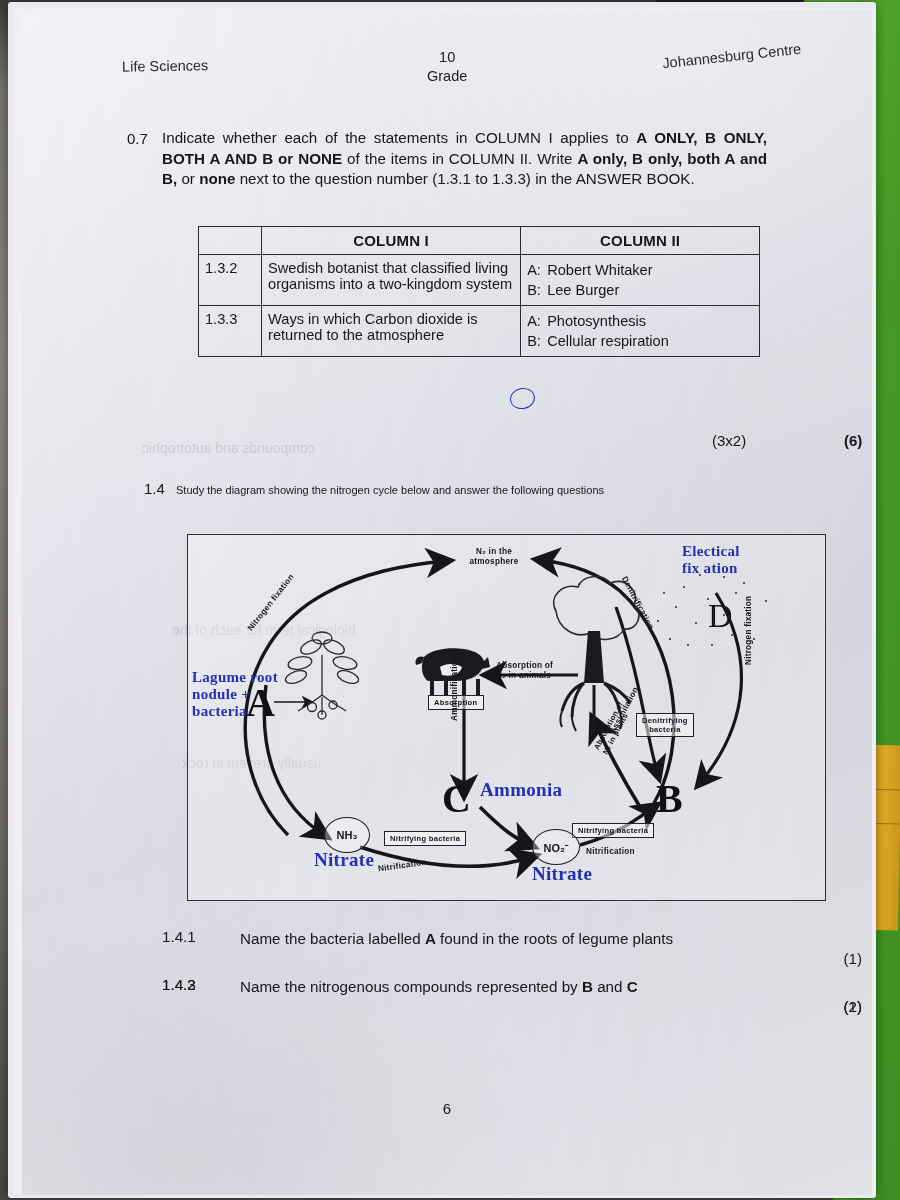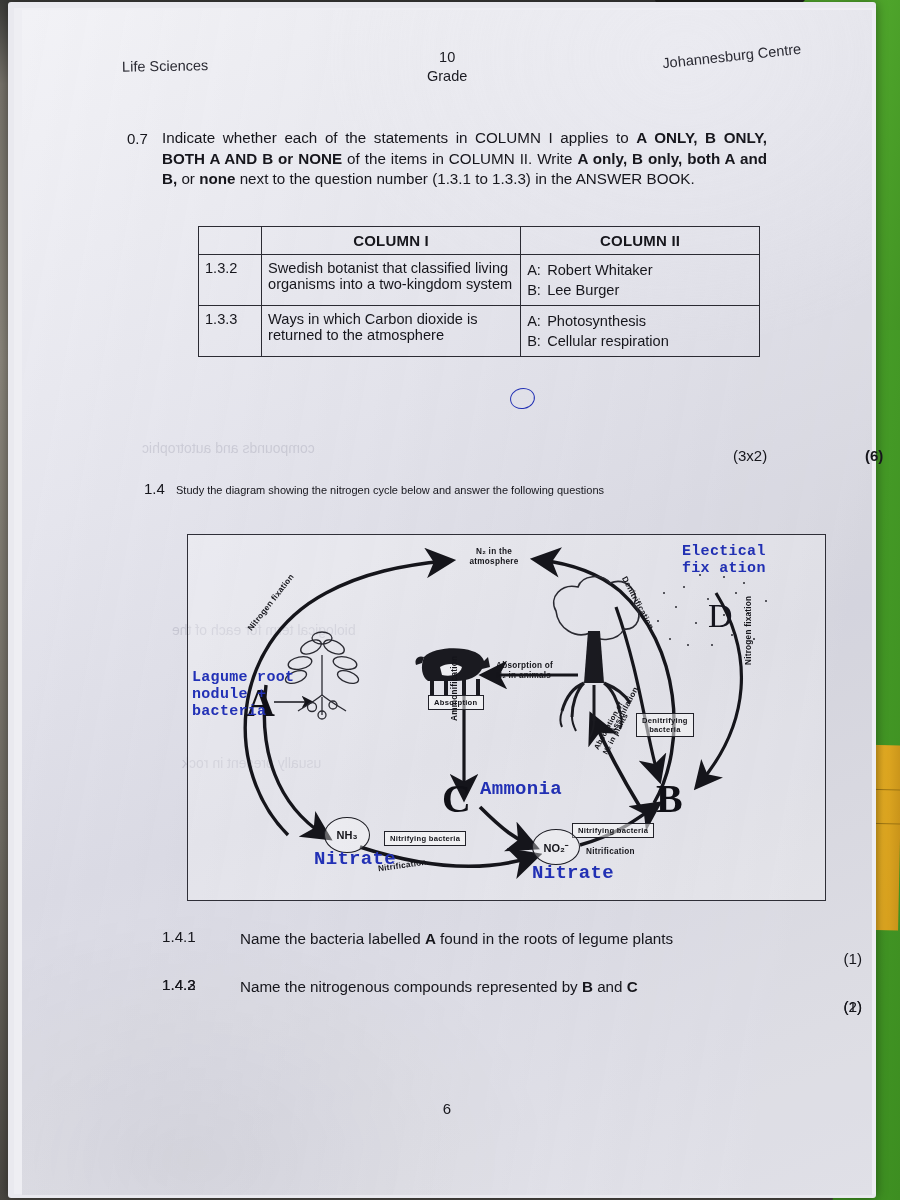--- a/index.html
+++ b/index.html
@@ -66,21 +66,21 @@
   .tbl{position:absolute;left:176px;top:216px;width:562px;border-collapse:collapse;
     font-size:14.6px;}
   .tbl td,.tbl th{border:1px solid #2b2b33;padding:5px 6px;vertical-align:top;font-weight:400;}
   .tbl th{text-align:center;font-weight:700;font-size:15px;letter-spacing:.2px;}
   .tbl .cnum{width:52px;}
   .tbl .c1{width:265px;}
   .tbl .c2{width:240px;}
   .tbl .opt{display:block;line-height:20px;}
   .tbl .opt .k{display:inline-block;width:20px;}
 
-  .marks-row{position:absolute;left:690px;top:437px;font-size:15px;font-weight:700;margin-left:21px;}
+  .marks-row{position:absolute;left:690px;top:422px;font-size:15px;font-weight:700;}
   .marks-row .mk{position:absolute;left:132px;top:0;}
   .marks-row .mc{position:relative;font-weight:400;}
 
   
   .q14{position:absolute;left:122px;top:470px;width:690px;}
   .q14 .num{position:absolute;left:0;top:0;font-size:15px;}
   .q14 .body{margin-left:32px;font-size:11px;line-height:20.5px;text-align:justify;}
 
   
   .diagram{position:absolute;left:165px;top:524px;width:637px;height:365px;
@@ -89,21 +89,21 @@
   .lbl{position:absolute;font-size:8.2px;font-weight:700;color:#15151b;letter-spacing:.25px;
     line-height:10px;}
   .lbl.sm{font-size:7.6px;}
   .boxlbl{position:absolute;border:1.1px solid #22222a;background:rgba(255,255,255,.55);
     font-size:7.6px;font-weight:700;padding:2px 5px;letter-spacing:.3px;color:#15151b;}
   .bigletter{position:absolute;font-family:"Liberation Serif",serif;font-weight:700;
     font-size:40px;color:#101016;line-height:1;}
   .circ{position:absolute;border:1.4px solid #1d1d24;border-radius:50%;
     display:flex;align-items:center;justify-content:center;
     font-size:11px;font-weight:700;color:#15151b;background:rgba(255,255,255,.35);}
-  .hand{position:absolute;font-family:Liberation Mono, monospace;color:#2231b8;
+  .hand{position:absolute;font-family:Liberation Serif, serif;color:#2231b8;
     font-size:15px;font-weight:600;line-height:17px;letter-spacing:.3px;}
   .hand.big{font-size:19px;text-align:right;}
   .hand-d{position:absolute;font-family:"Liberation Serif",serif;color:#151520;
     font-size:34px;font-weight:400;}
   .ink-circle{position:absolute;border:1.6px solid #2231b8;border-radius:50%;
     transform:rotate(-12deg);}
 
   
   .subs{position:absolute;left:140px;top:918px;width:700px;font-size:15.2px;}
   .subq{position:relative;margin-bottom:26px;}

